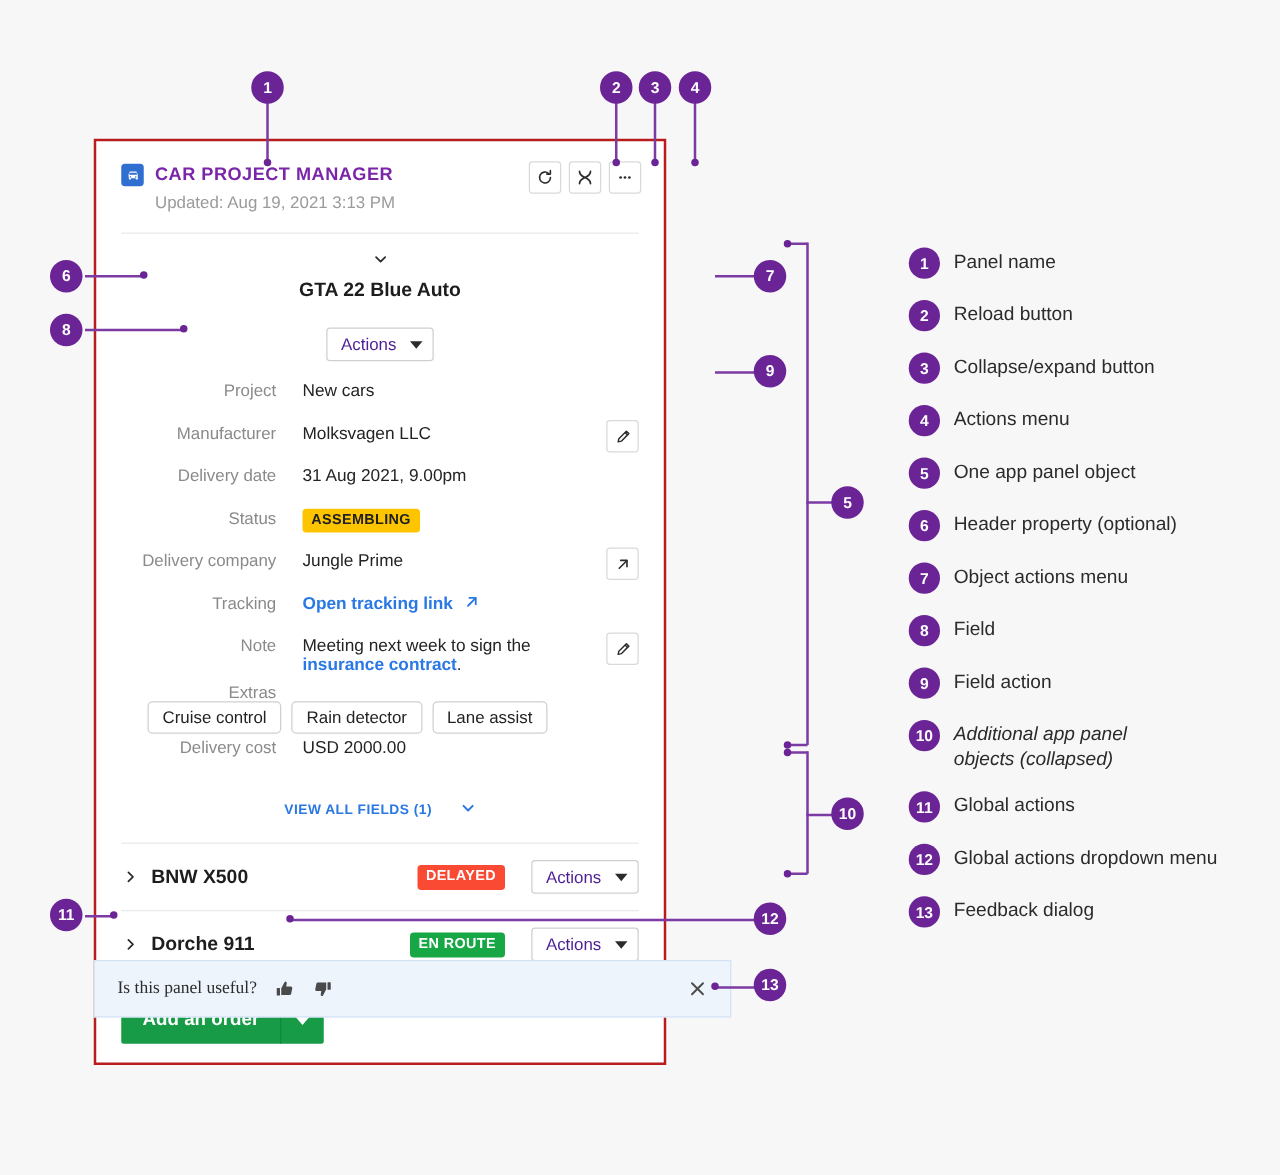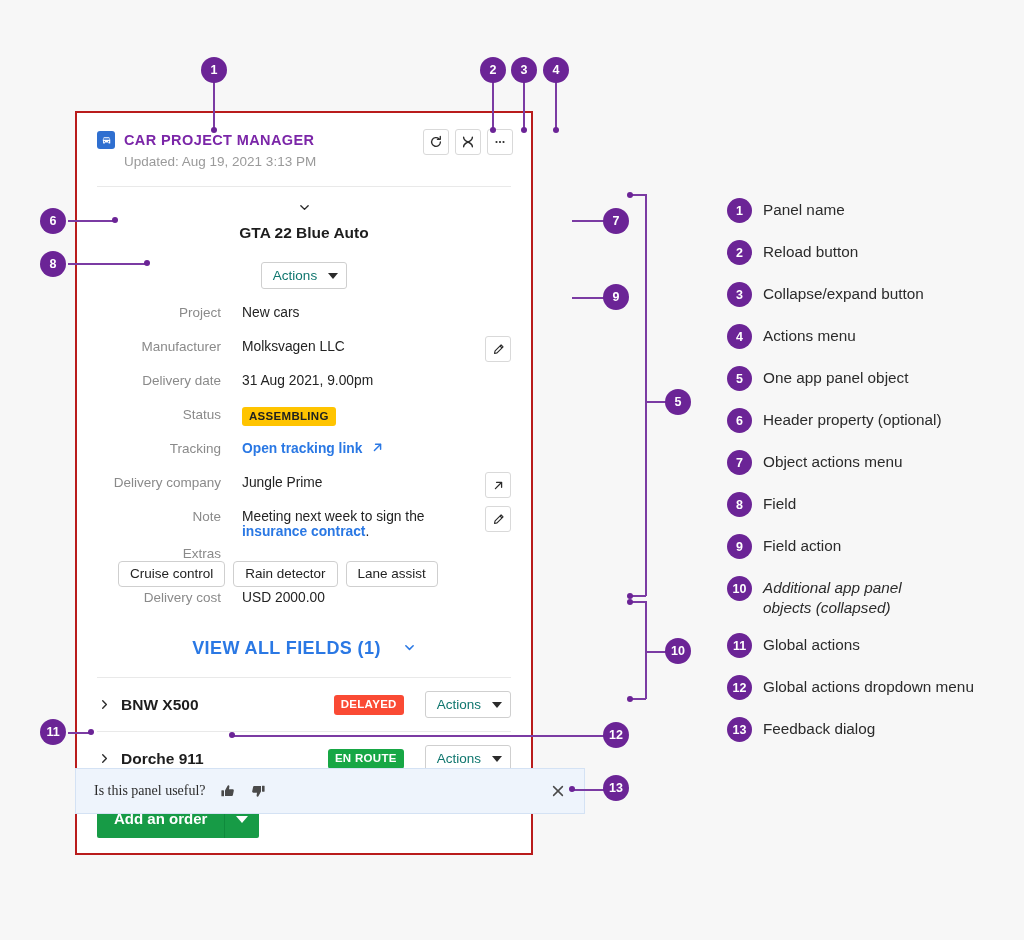--- a/index.html
+++ b/index.html
@@ -109,21 +109,21 @@
   }
   .object-spacer { flex: 1 1 auto; }
 
   .actions-btn {
     border: 1px solid #cfcfcf;
     border-radius: 3px;
     background: #fff;
     height: 27px;
     padding: 0 8px 0 11px;
     font-size: 13.5px;
-    color: #0f766e;
+    color: #4c1d95;
     display: inline-flex;
     align-items: center;
     gap: 11px;
     cursor: pointer;
     font-family: "Liberation Sans", sans-serif;
     font-weight: 400;
     box-sizing: border-box;
   }
   .caret-down {
     width: 0; height: 0;
@@ -192,21 +192,21 @@
     font-family: "Liberation Sans", sans-serif;
   }
 
   .view-all {
     text-align: center;
     padding: 17px 0 18px 0;
   }
   .view-all-link {
     color: #2a78e4;
     font-weight: 700;
-    font-size: 18px;
+    font-size: 11px;
     letter-spacing: 0.4px;
     display: inline-flex;
     align-items: center;
     gap: 22px;
     cursor: pointer;
   }
 
   .divider { height: 1px; background: #e9e9e9; margin: 0 20px; }
 
   
@@ -420,44 +420,44 @@
 
     <div class="field-row">
       <div class="field-label">Status</div>
       <div class="field-value">
         <span class="badge badge-assembling">ASSEMBLING</span>
       </div>
       <div class="field-action-slot"></div>
     </div>
 
     <div class="field-row">
+      <div class="field-label">Delivery company</div>
+      <div class="field-value">Jungle Prime</div>
+      <div class="field-action-slot">
+        <button class="icon-btn">
+          <svg width="13" height="13" viewBox="0 0 16 16" aria-hidden="true">
+            <path d="M4.2 11.8L11.6 4.4" stroke="#2b2b2b" stroke-width="1.6" stroke-linecap="round"></path>
+            <path d="M5.6 4.1h6.2v6.2" fill="none" stroke="#2b2b2b" stroke-width="1.6" stroke-linecap="round" stroke-linejoin="round"></path>
+          </svg>
+        </button>
+      </div>
+    </div>
+
+    <div class="field-row">
       <div class="field-label">Tracking</div>
       <div class="field-value">
         <a class="link">Open tracking link</a>
         <span style="display:inline-block;vertical-align:-1px;margin-left:5px;">
           <svg width="13" height="13" viewBox="0 0 16 16" aria-hidden="true">
             <path d="M4.2 11.8L11.6 4.4" stroke="#2a78e4" stroke-width="1.8" stroke-linecap="round"></path>
             <path d="M5.6 4.1h6.2v6.2" fill="none" stroke="#2a78e4" stroke-width="1.8" stroke-linecap="round" stroke-linejoin="round"></path>
           </svg>
         </span>
       </div>
       <div class="field-action-slot"></div>
-    </div>
-
-    <div class="field-row">
-      <div class="field-label">Delivery company</div>
-      <div class="field-value">Jungle Prime</div>
-      <div class="field-action-slot">
-        <button class="icon-btn">
-          <svg width="13" height="13" viewBox="0 0 16 16" aria-hidden="true">
-            <path d="M4.2 11.8L11.6 4.4" stroke="#2b2b2b" stroke-width="1.6" stroke-linecap="round"></path>
-            <path d="M5.6 4.1h6.2v6.2" fill="none" stroke="#2b2b2b" stroke-width="1.6" stroke-linecap="round" stroke-linejoin="round"></path>
-          </svg>
-        </button>
-      </div>
     </div>
 
     <div class="field-row">
       <div class="field-label">Note</div>
       <div class="field-value"><span>Meeting next week to sign the </span><a class="link-normal">insurance contract</a><span>.</span></div>
       <div class="field-action-slot">
         <button class="icon-btn">
           <svg width="13" height="13" viewBox="0 0 16 16" aria-hidden="true">
             <path d="M11.2 2.4l2.4 2.4-7.4 7.4-3.1 0.7 0.7-3.1z" fill="none" stroke="#2b2b2b" stroke-width="1.4" stroke-linejoin="round"></path>
             <path d="M9.9 3.7l2.4 2.4" stroke="#2b2b2b" stroke-width="1.4"></path>

